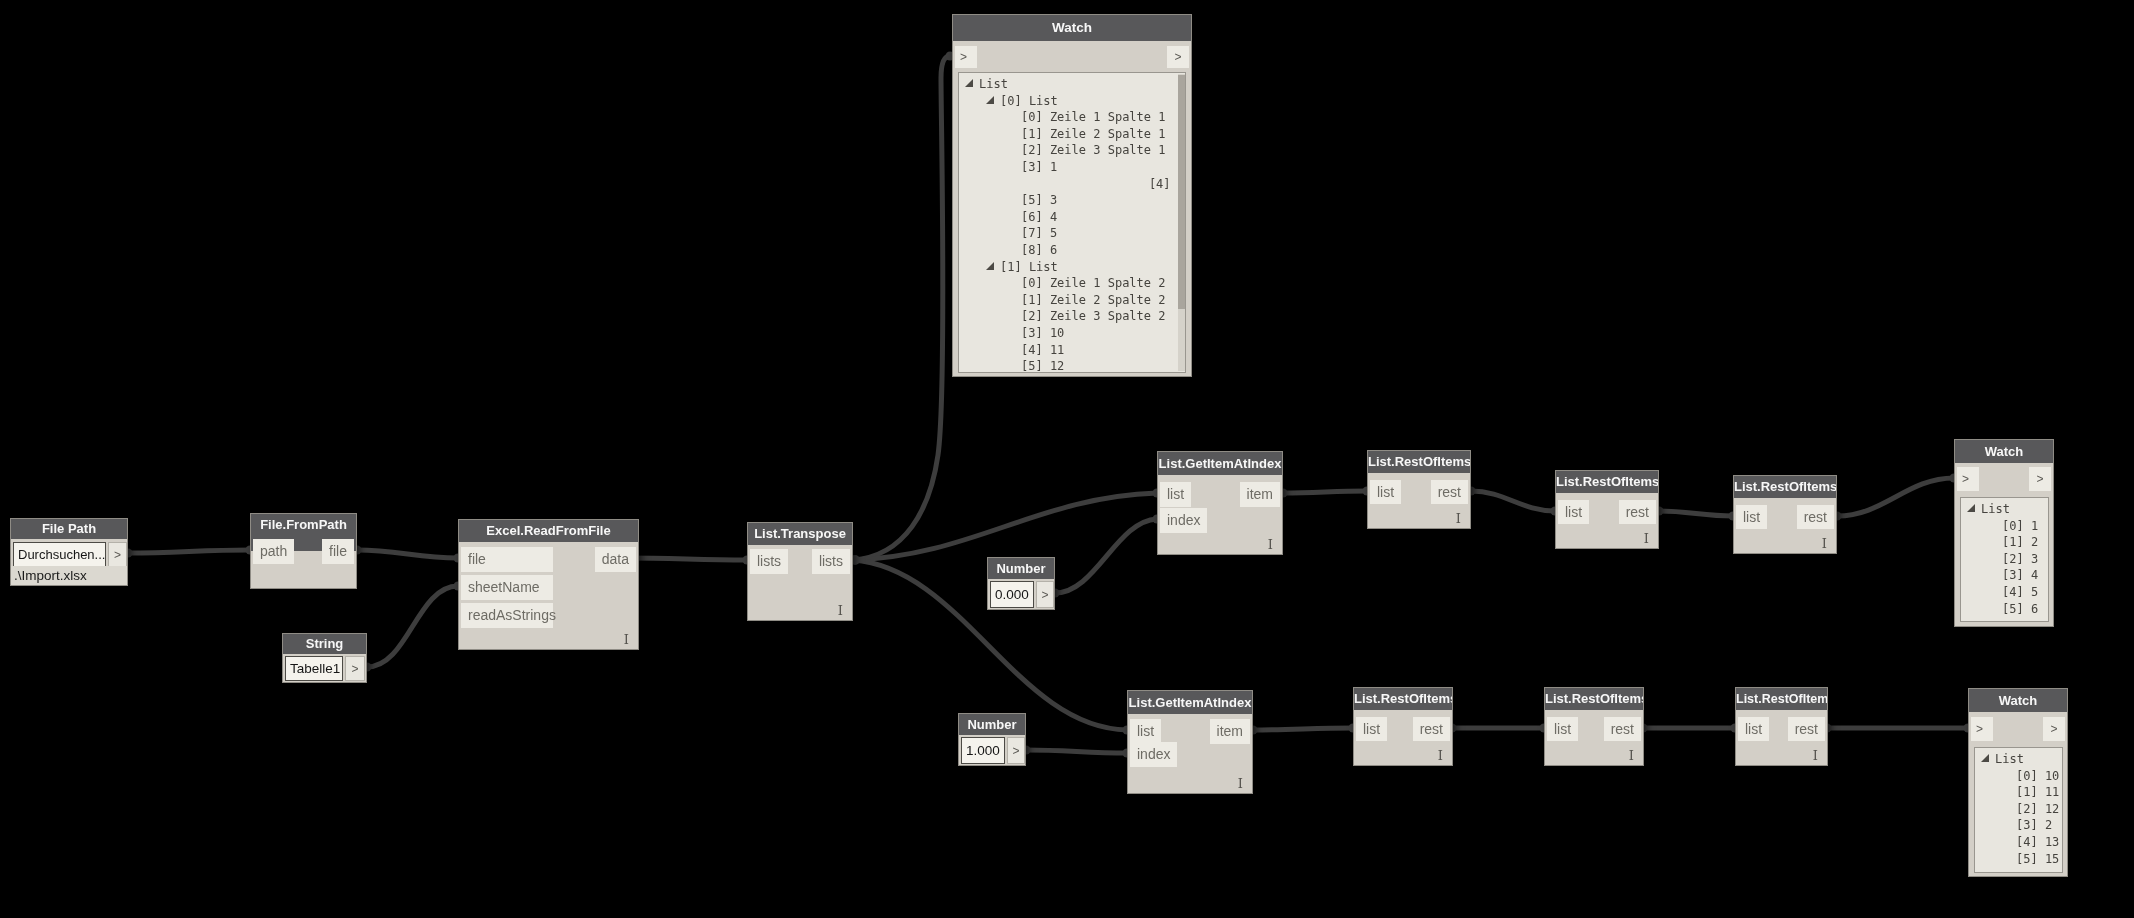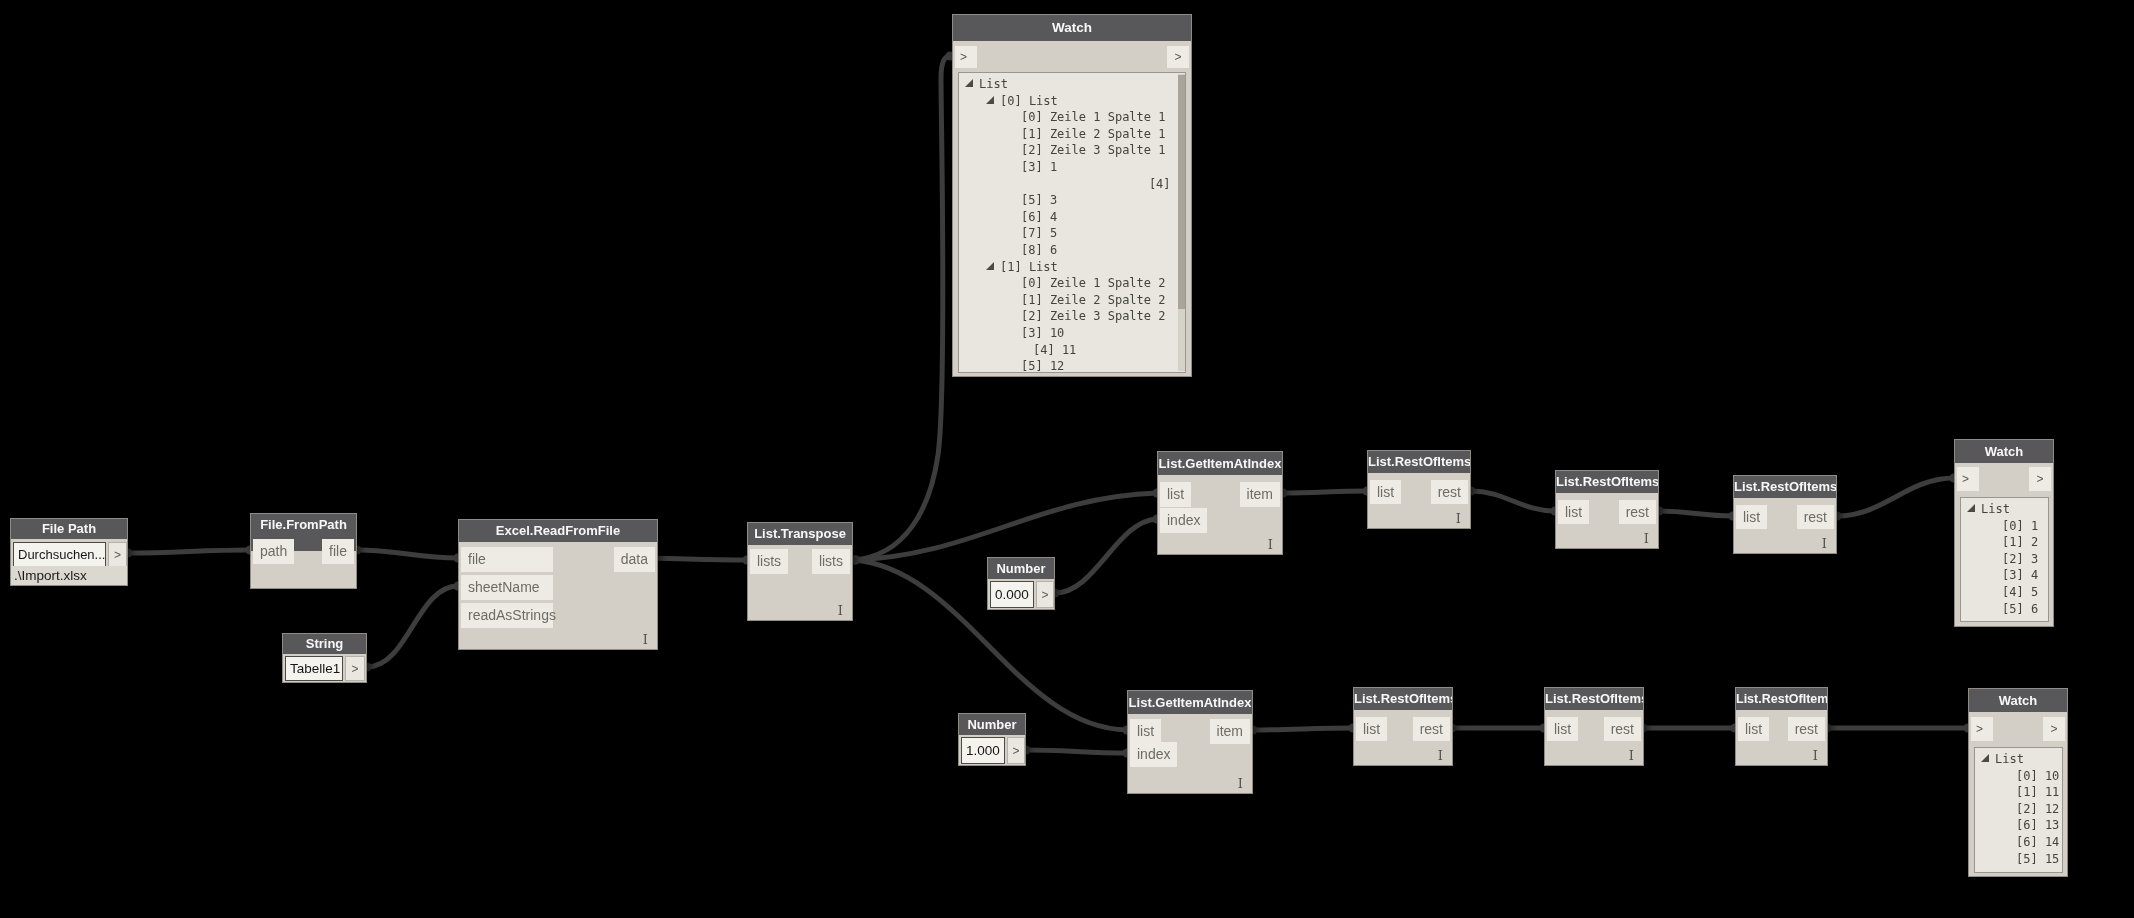--- a/index.html
+++ b/index.html
@@ -149,21 +149,21 @@
   </div>
 
   <div class="node" style="left:282px;top:633px;width:85px;height:50px">
     <div class="hdr" style="height:20px;line-height:20px">String</div>
     <div class="body" style="top:20px">
       <div class="valbox" style="left:2px;top:2px;width:58px;height:25px">Tabelle1</div>
       <div class="outarrow" style="left:62px;top:2px;width:20px;height:25px;line-height:24px">&gt;</div>
     </div>
   </div>
 
-  <div class="node" style="left:458px;top:519px;width:200px;height:131px">
+  <div class="node" style="left:458px;top:519px;width:181px;height:131px">
     <div class="hdr">Excel.ReadFromFile</div>
     <div class="body" style="top:22px">
       <div class="port in" style="top:5px;width:92px">file</div>
       <div class="port in" style="top:33px;width:92px">sheetName</div>
       <div class="port in" style="top:61px;width:92px">readAsStrings</div>
       <div class="port out" style="top:5px">data</div>
       <div class="lacing">I</div>
     </div>
   </div>
 
@@ -239,21 +239,21 @@
           <span>[1] Zeile 2 Spalte 2</span>
         </div>
           <div class="w-line" style="padding-left: 48px;">
           <span class="tri" style="visibility: hidden;"></span>
           <span>[2] Zeile 3 Spalte 2</span>
         </div>
           <div class="w-line" style="padding-left: 48px;">
           <span class="tri" style="visibility: hidden;"></span>
           <span>[3] 10</span>
         </div>
-          <div class="w-line" style="padding-left: 60px;">
+          <div class="w-line" style="padding-left: 48px;">
           <span class="tri" style="visibility: hidden;"></span>
           <span>[4] 11</span>
         </div>
           <div class="w-line" style="padding-left: 48px;">
           <span class="tri" style="visibility: hidden;"></span>
           <span>[5] 12</span>
         </div>
         </div>
       <div class="scroll-track" style="left:219px;top:1px;height:297px">
         <div class="scroll-thumb" style="top:1px;height:234px"></div>
@@ -402,25 +402,25 @@
           <div class="w-line" style="padding-left: 27px;">
           <span class="tri" style="visibility: hidden;"></span>
           <span>[1] 11</span>
         </div>
           <div class="w-line" style="padding-left: 27px;">
           <span class="tri" style="visibility: hidden;"></span>
           <span>[2] 12</span>
         </div>
           <div class="w-line" style="padding-left: 27px;">
           <span class="tri" style="visibility: hidden;"></span>
-          <span>[6] 13</span>
-        </div>
-          <div class="w-line" style="padding-left: 27px;">
-          <span class="tri" style="visibility: hidden;"></span>
-          <span>[6] 14</span>
+          <span>[3] 2</span>
+        </div>
+          <div class="w-line" style="padding-left: 27px;">
+          <span class="tri" style="visibility: hidden;"></span>
+          <span>[4] 13</span>
         </div>
           <div class="w-line" style="padding-left: 27px;">
           <span class="tri" style="visibility: hidden;"></span>
           <span>[5] 15</span>
         </div>
         </div>
     </div>
   </div>
 
 </div>

